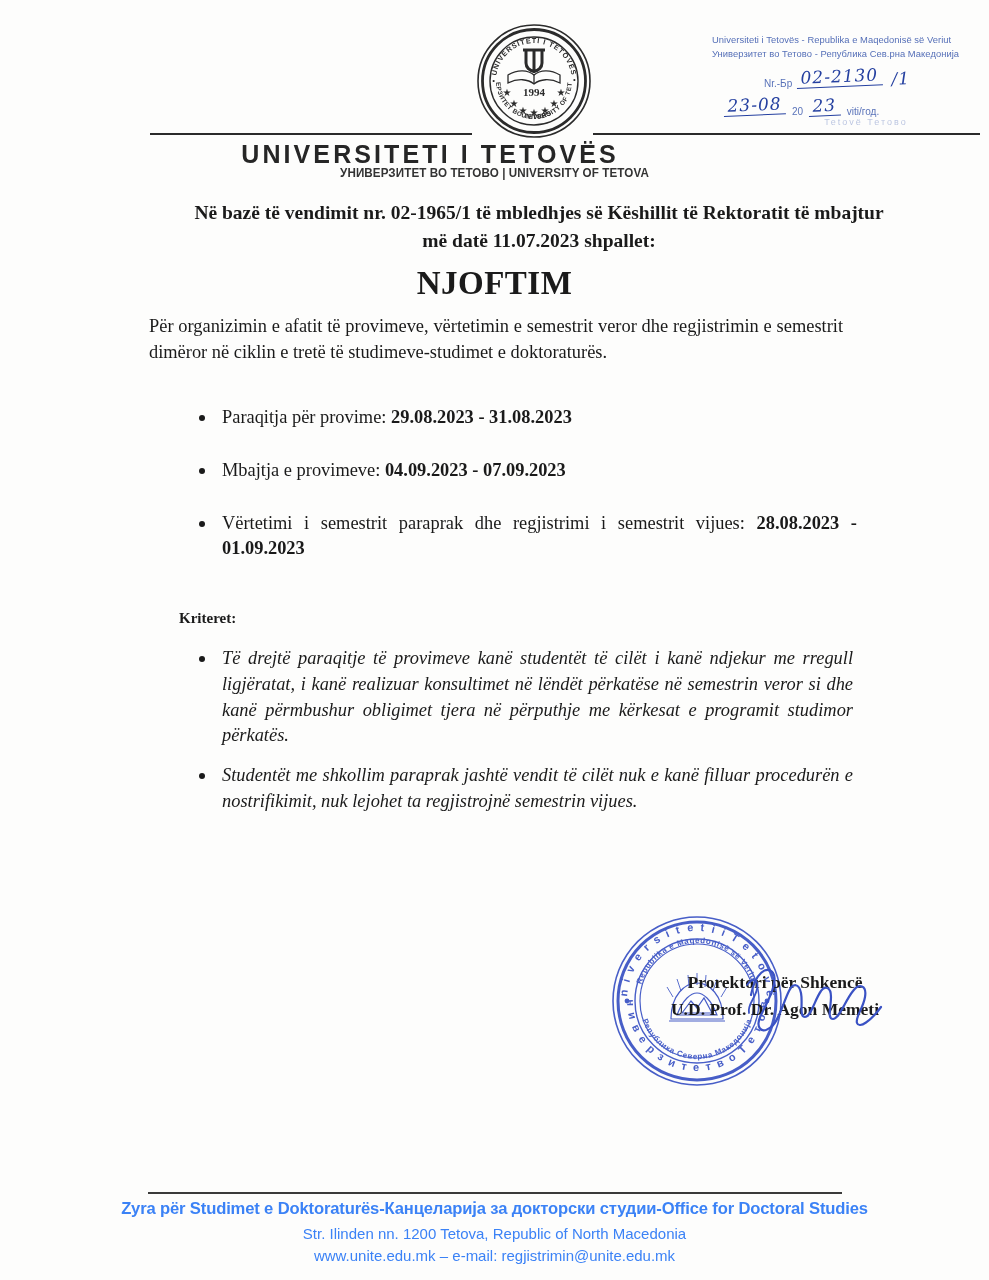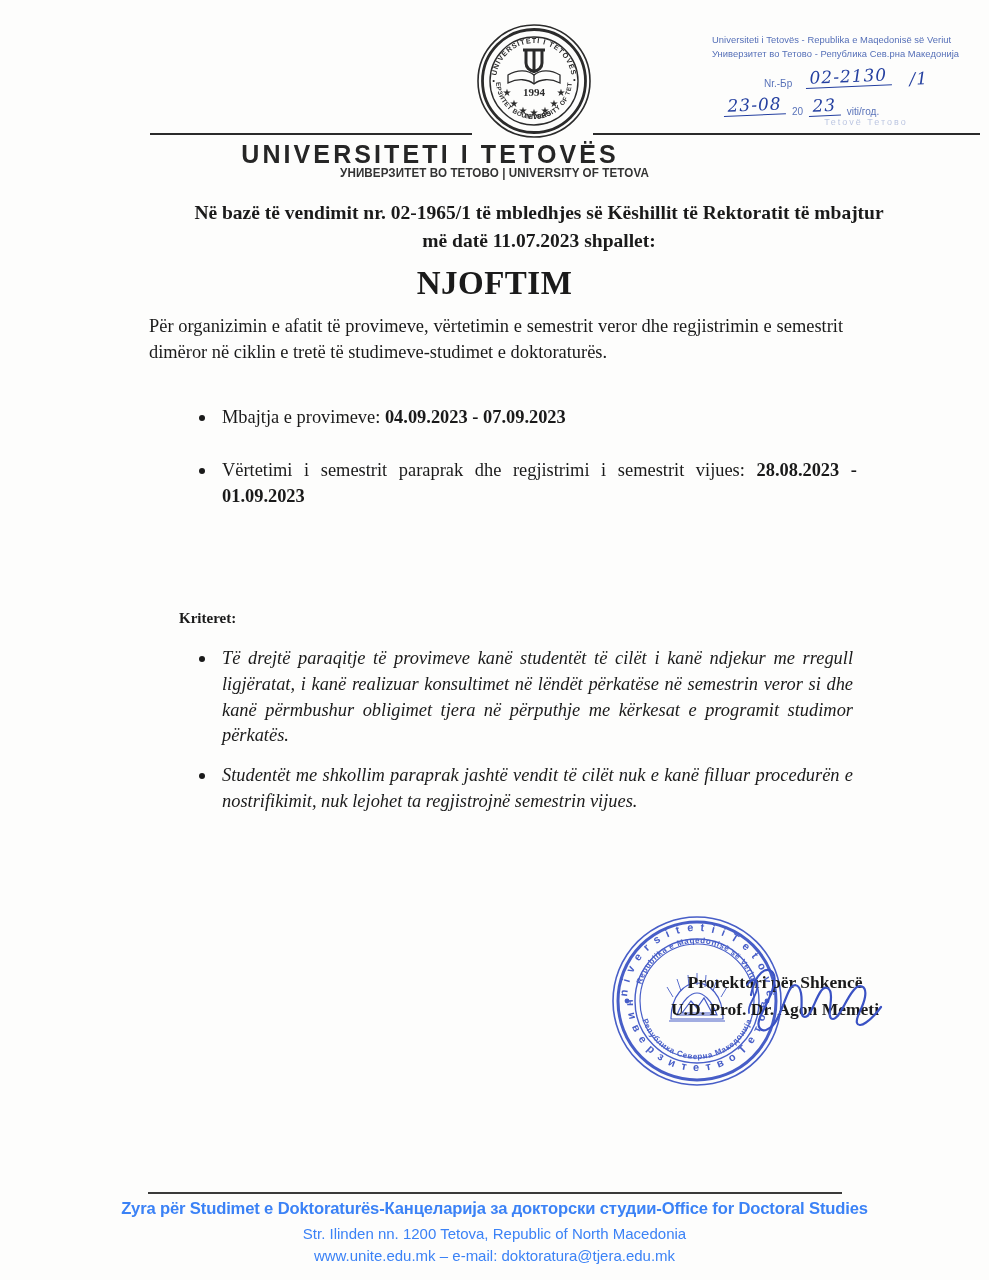--- a/index.html
+++ b/index.html
@@ -88,21 +88,21 @@
     font-size: 9.4px;
     letter-spacing: 0.05px;
     white-space: nowrap;
     line-height: 1.45;
     opacity: 0.82;
   }
   .protocol-row {
     margin-top: 10px;
     display: flex;
     align-items: flex-end;
-    gap: 14px;
+    gap: 5px;
     padding-left: 52px;
   }
   .protocol-label { font-size: 10px; opacity: 0.8; }
   .hand {
     font-family: "DejaVu Serif", serif;
     font-style: italic;
     font-size: 17px;
     color: #2540a0;
     letter-spacing: 1px;
     transform: rotate(-2.5deg);
@@ -345,20 +345,23 @@
       <div class="protocol-faint">Tetovë   Тетово</div>
     </div>
     <div class="protocol-rule"></div>
   </div>
 
   <div class="intro">Në bazë të vendimit nr. 02-1965/1 të mbledhjes së Këshillit të Rektoratit të mbajtur më datë 11.07.2023 shpallet:</div>
   <div class="njoftim">NJOFTIM</div>
   <div class="para">Për organizimin e afatit të provimeve, vërtetimin e semestrit veror dhe regjistrimin e semestrit dimëror në ciklin e tretë të studimeve-studimet e doktoraturës.</div>
 
   <ul class="blist dates">
+    <li>
+      <span>Paraqitja për provime: </span><b>29.08.2023 - 31.08.2023</b>
+    </li>
     <li>
       <span>Mbajtja e provimeve: </span><b>04.09.2023 - 07.09.2023</b>
     </li>
     <li>
       <span>Vërtetimi i semestrit paraprak dhe regjistrimi i semestrit vijues: </span><b>28.08.2023 - 01.09.2023</b>
     </li>
   </ul>
 
   <div class="kriteret-head">Kriteret:</div>
   <ul class="blist criteria">
@@ -422,16 +425,16 @@
     <svg viewBox="0 0 180 90">
       <path d="M 6,40 C 10,18 22,10 28,18 C 34,26 22,48 16,60 C 10,72 16,80 26,72 C 34,66 38,48 44,36 C 48,28 54,28 56,38 C 58,48 54,62 60,62 C 66,62 70,44 76,36 C 80,30 86,32 86,42 C 86,52 82,64 88,64 C 94,64 100,46 108,36 C 114,28 122,30 120,42 C 118,54 110,62 112,68 C 114,74 126,66 136,52" stroke="#3a52c4" stroke-width="2.2" fill="none" stroke-linecap="round"></path>
       <path d="M 2,30 C 8,22 14,24 12,34 C 10,44 2,50 4,58" stroke="#3a52c4" stroke-width="1.8" fill="none" stroke-linecap="round"></path>
     </svg>
   </div>
 
   <div class="footer-rule"></div>
   <div class="footer">
     <div class="footer-title">Zyra për Studimet e Doktoraturës-Канцеларија за докторски студии-Office for Doctoral Studies</div>
     <div class="footer-addr">Str. Ilinden nn. 1200 Tetova, Republic of North Macedonia</div>
-    <div class="footer-web">www.unite.edu.mk – e-mail: doktoratura@tjera.edu.mk</div>
+    <div class="footer-web">www.unite.edu.mk – e-mail: regjistrimin@unite.edu.mk</div>
   </div>
 
 </div>
 
 </body></html>

